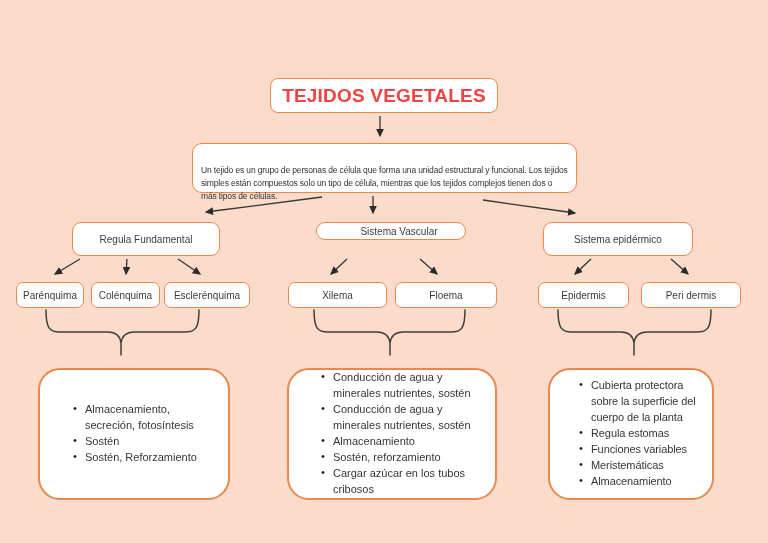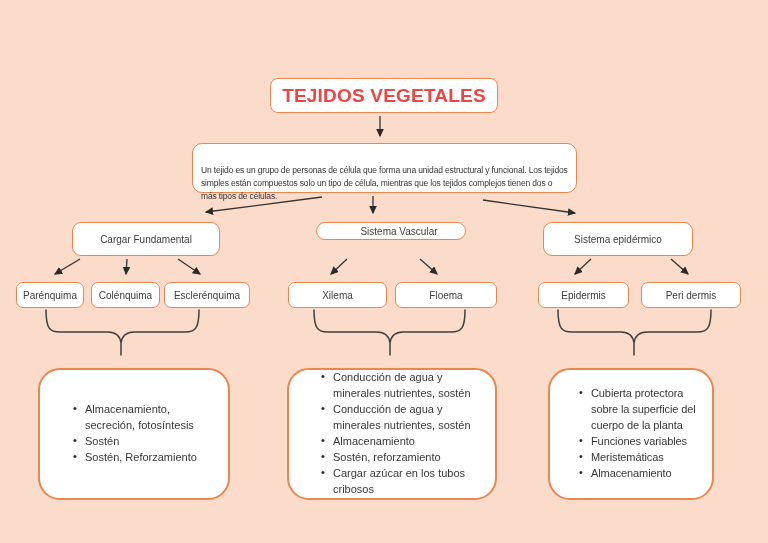--- a/index.html
+++ b/index.html
@@ -106,21 +106,21 @@
 
   <div class="node title-box" style="left:270px;top:78px;width:228px;height:35px;">
     <span>TEJIDOS VEGETALES</span>
   </div>
 
   <div class="node desc-box" style="left:192px;top:143px;width:385px;height:50px;">
     <span>Un tejido es un grupo de personas de célula que forma una unidad estructural y funcional. Los tejidos simples están compuestos solo un tipo de célula, mientras que los tejidos complejos tienen dos o más tipos de células.</span>
   </div>
 
   <div class="node branch-box" style="left:72px;top:222px;width:148px;height:34px;">
-    <span>Cargar Fundamental</span>
+    <span>Regula Fundamental</span>
   </div>
   <div class="node branch-box" style="left:316px;top:222px;width:150px;height:18px;padding-left:16px;">
     <span>Sistema Vascular</span>
   </div>
   <div class="node branch-box" style="left:543px;top:222px;width:150px;height:34px;">
     <span>Sistema epidérmico</span>
   </div>
 
   <div class="node leaf-box" style="left:16px;top:282px;width:68px;height:26px;">
     <span>Parénquima</span>
@@ -158,19 +158,20 @@
       <li>Conducción de agua y minerales nutrientes, sostén</li>
       <li>Almacenamiento</li>
       <li>Sostén, reforzamiento</li>
       <li>Cargar azúcar en los tubos cribosos</li>
     </ul>
   </div>
 
   <div class="node fn-box fn-right" style="left:548px;top:368px;width:166px;height:132px;">
     <ul>
       <li>Cubierta protectora sobre la superficie del cuerpo de la planta</li>
+      <li>Regula estomas</li>
       <li>Funciones variables</li>
       <li>Meristemáticas</li>
       <li>Almacenamiento</li>
     </ul>
   </div>
 
 </div>
 
 </body></html>

